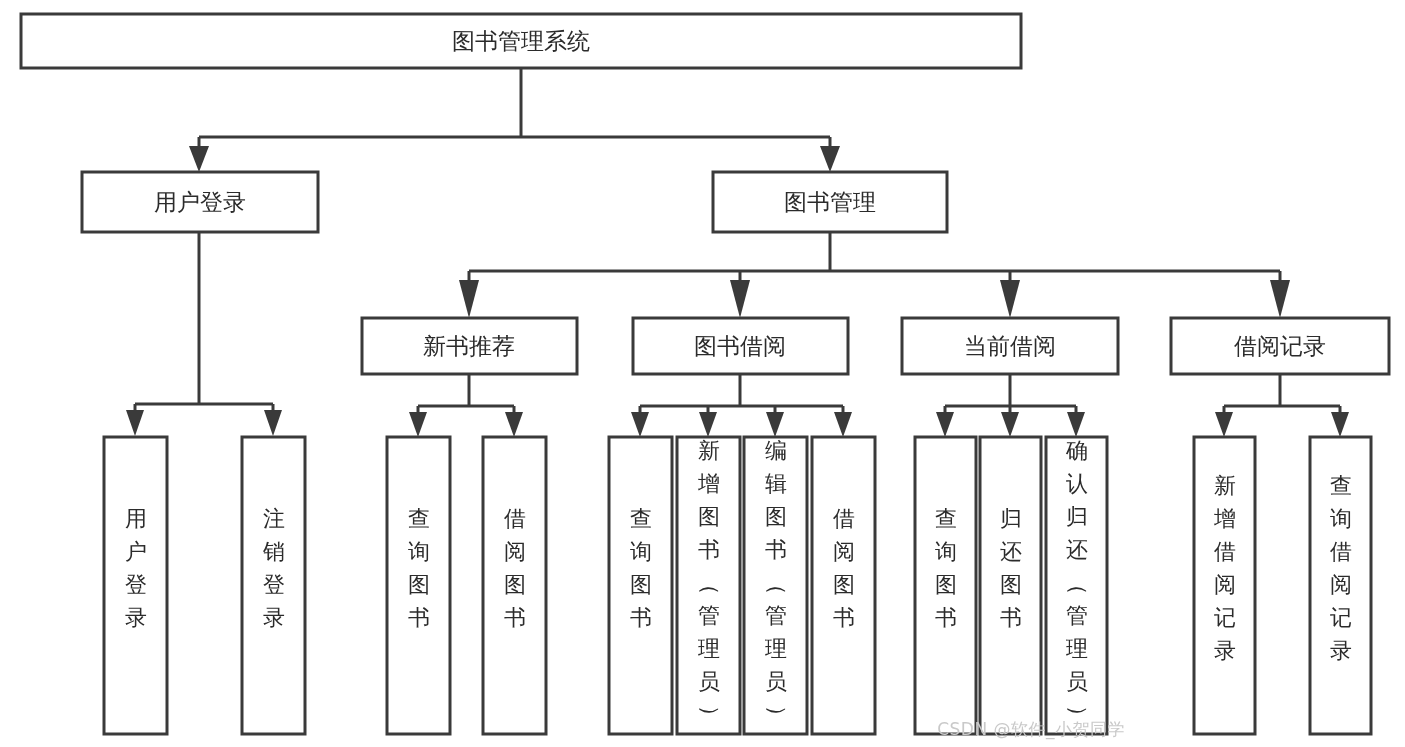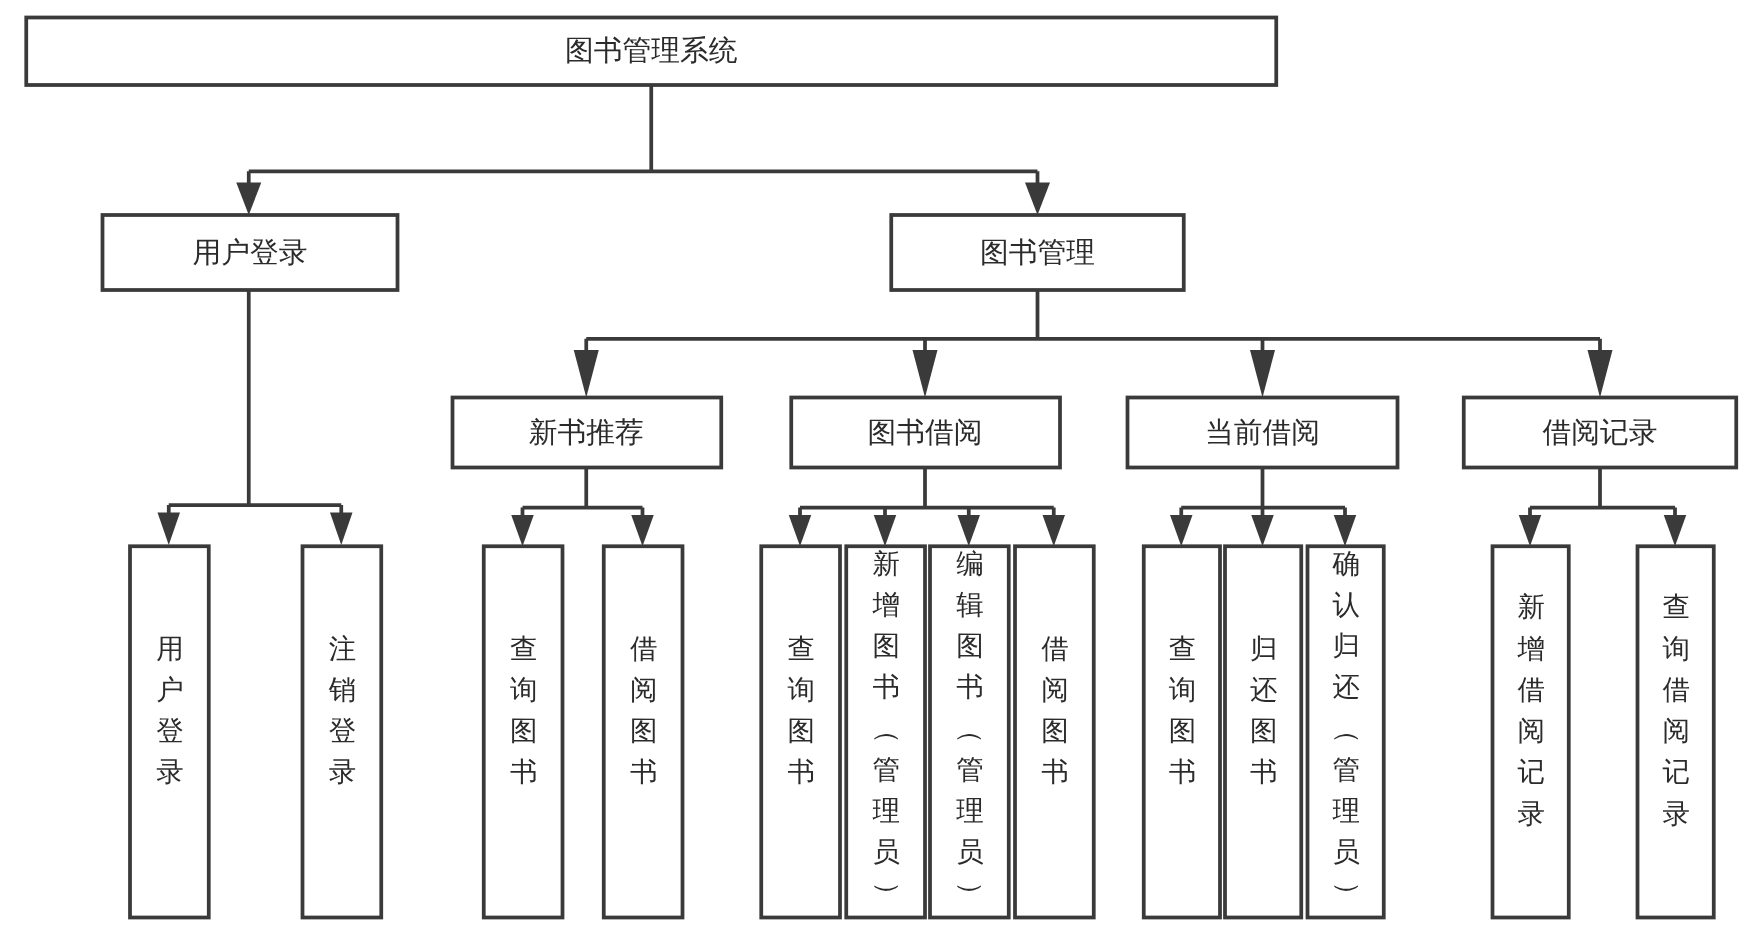--- a/index.html
+++ b/index.html
@@ -311,13 +311,14 @@
           <text class="vert-label" x="1341" y="520">询</text>
           <text class="vert-label" x="1341" y="553">借</text>
           <text class="vert-label" x="1341" y="586">阅</text>
           <text class="vert-label" x="1341" y="619">记</text>
           <text class="vert-label" x="1341" y="652">录</text>
         </g>
     </g>
 
   </svg>
 
+  <div class="watermark">CSDN @软件_小贺同学</div>
 </div>
 
 </body></html>

